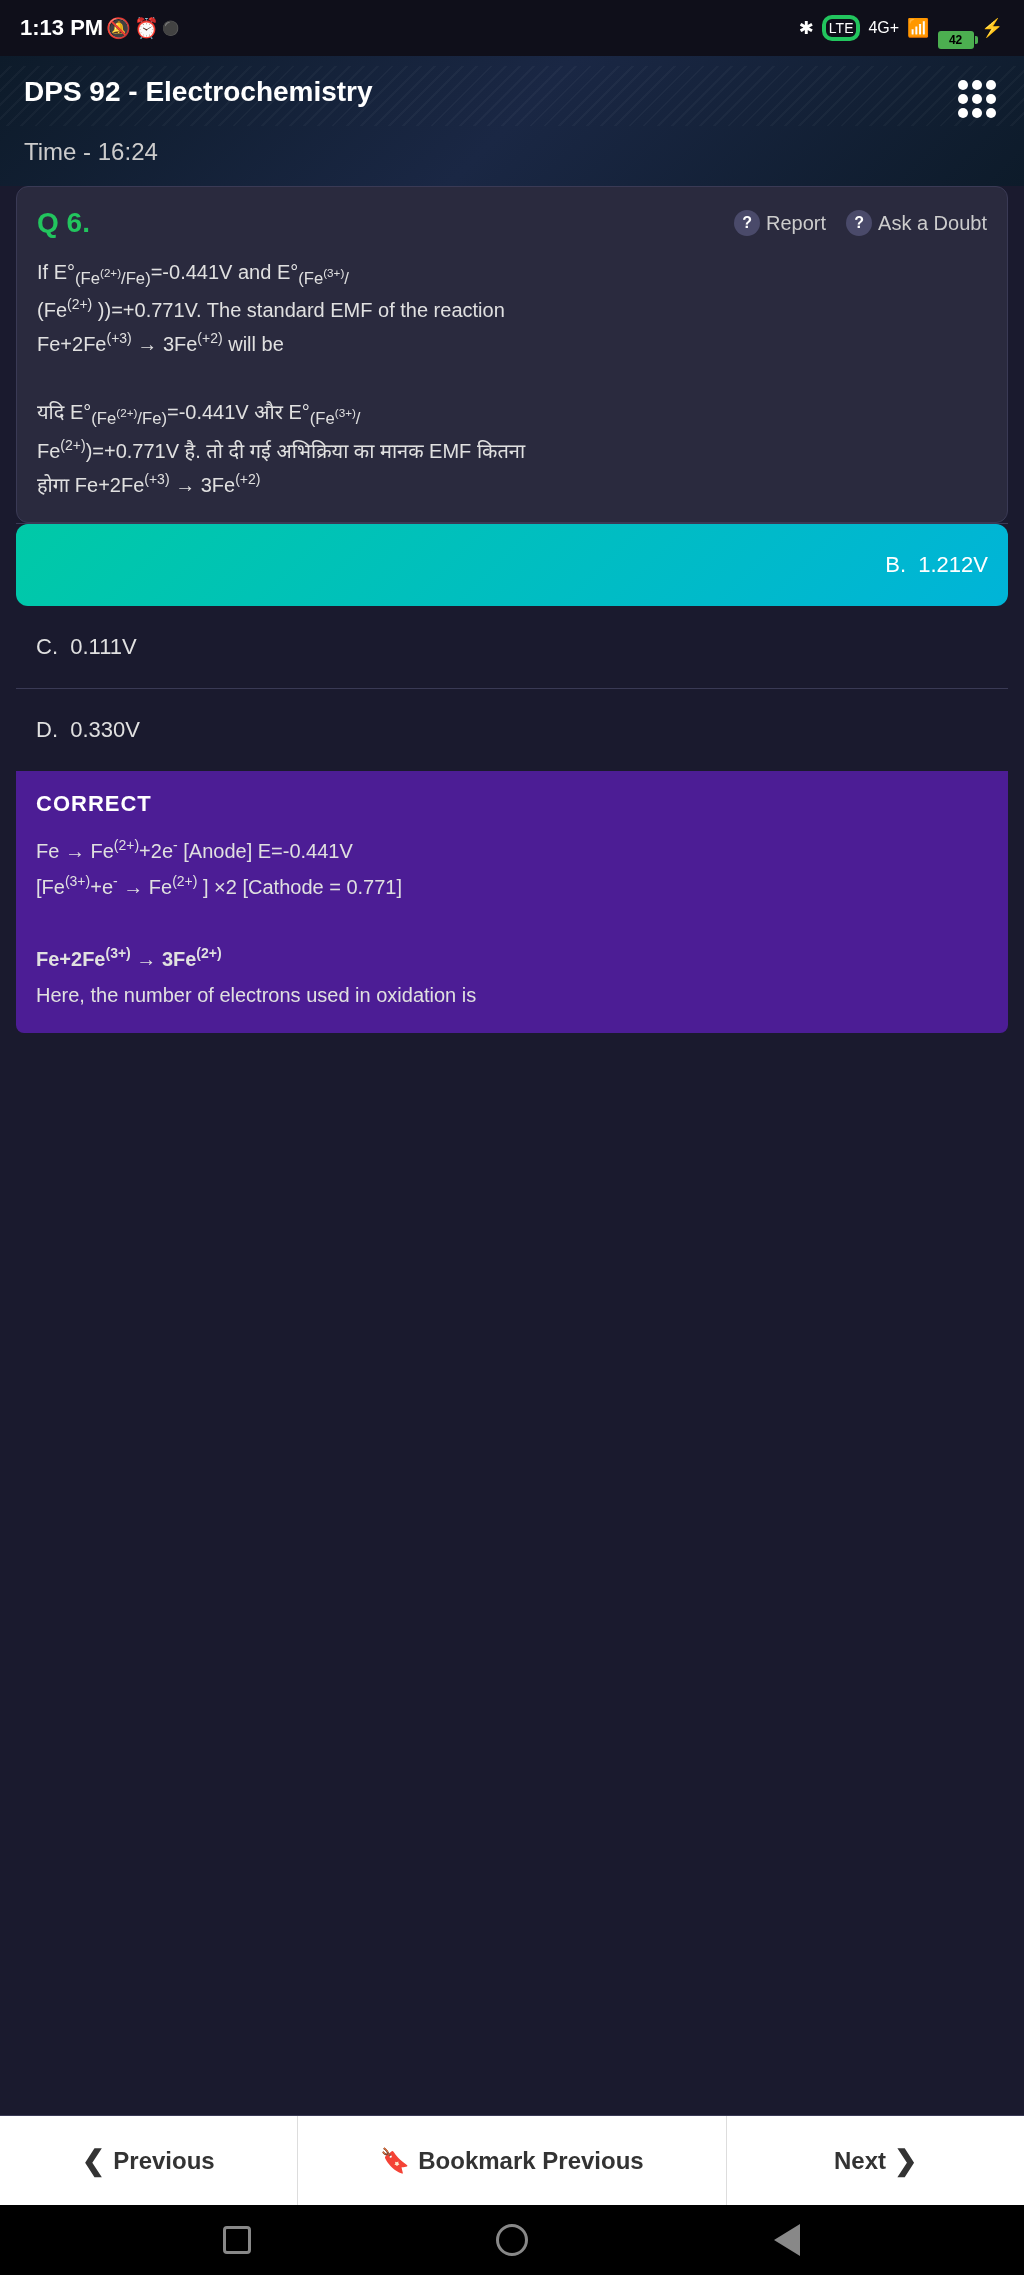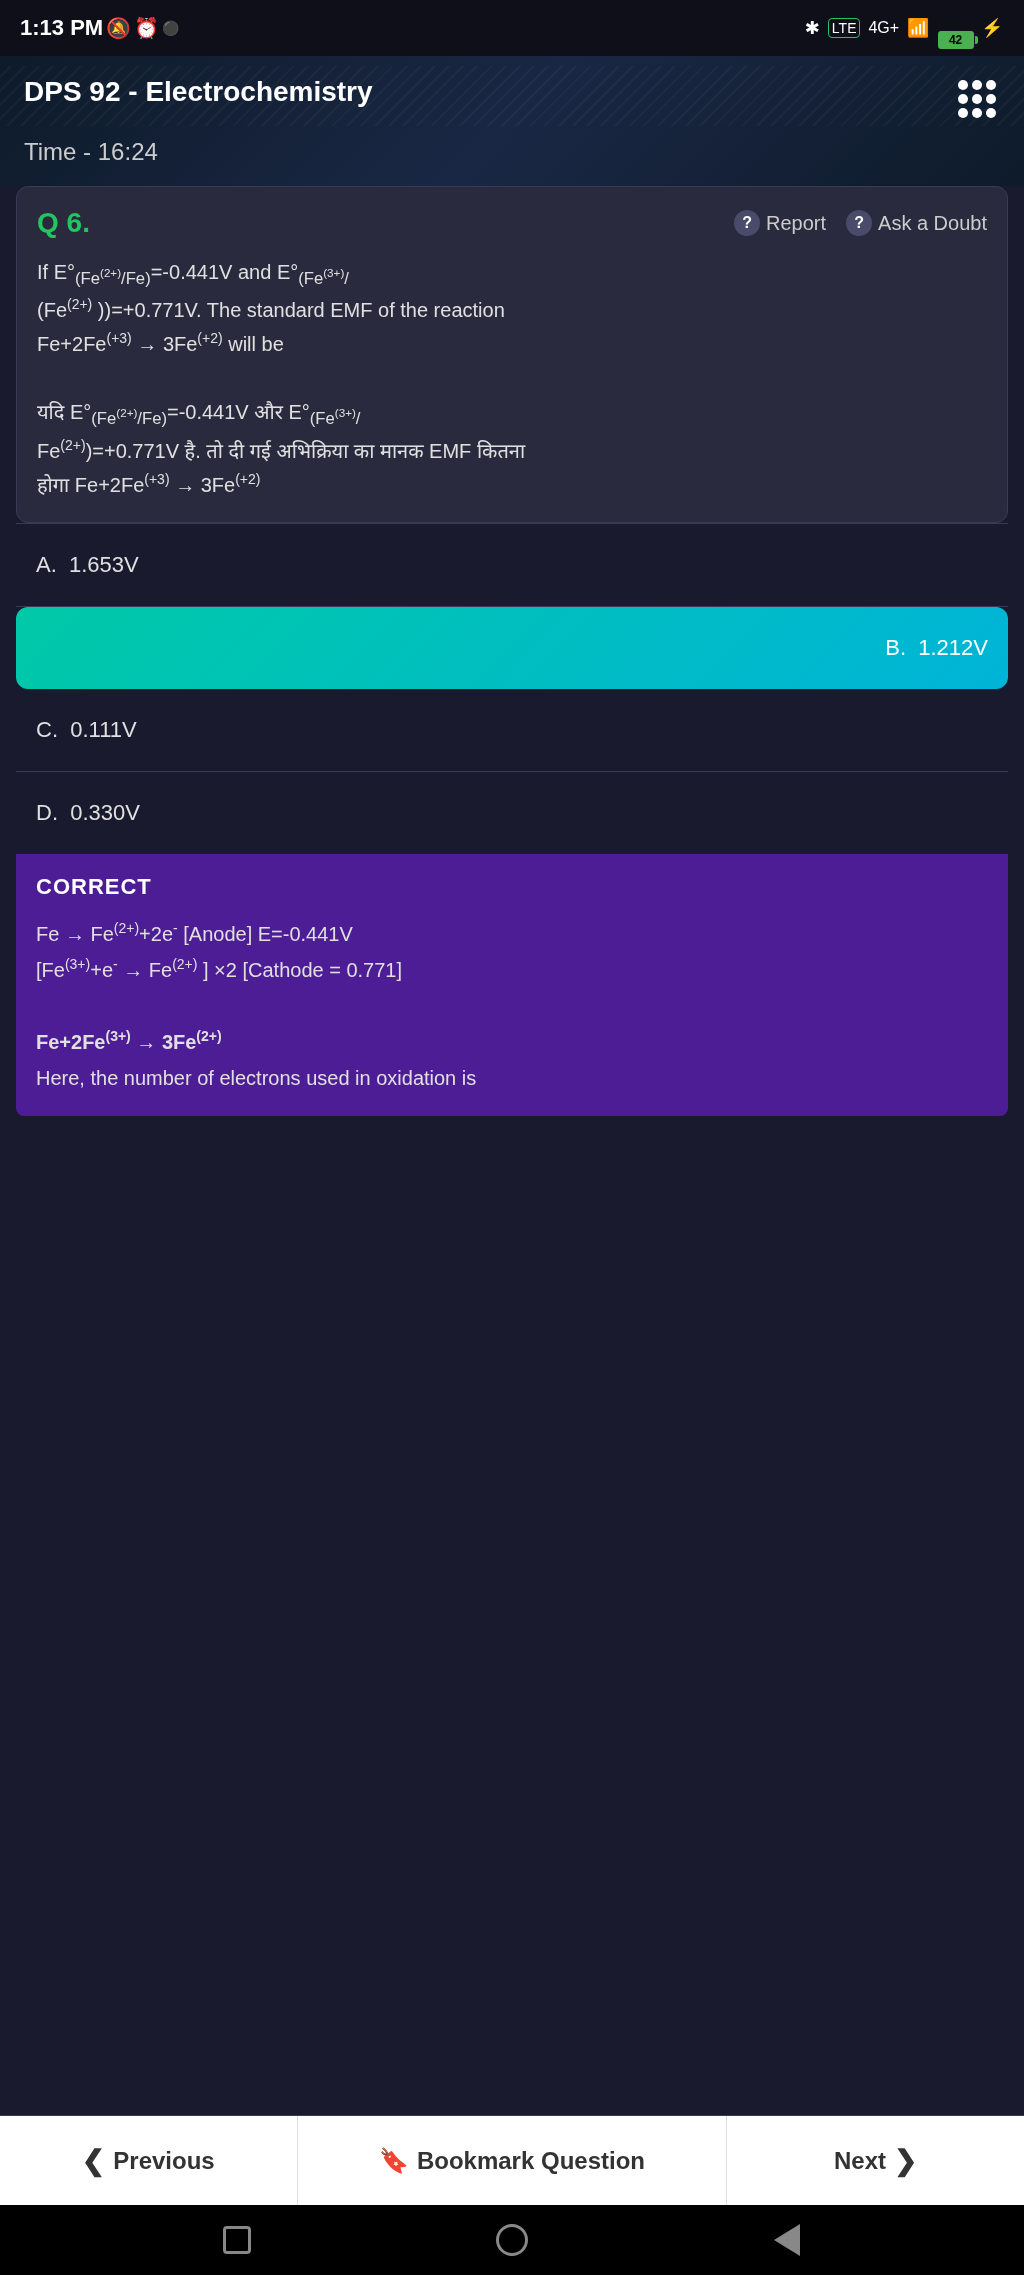--- a/index.html
+++ b/index.html
@@ -303,21 +303,21 @@
 
 <div class="status-bar">
   <div class="status-left">
     <span>1:13 PM</span>
     <span style="font-size:20px;">🔕</span>
     <span style="font-size:20px;">⏰</span>
     <span style="font-size:14px;">⚫</span>
   </div>
   <div class="status-right">
     <span>✱</span>
-    <span style="font-size:14px; border:1px solid #22c55e; padding:1px 3px; border-radius:4px;">LTE</span>
+    <span style="font-size:14px; border:4px solid #22c55e; padding:1px 3px; border-radius:10px;">LTE</span>
     <span style="font-size:16px;">4G+</span>
     <span>📶</span>
     <div class="battery-icon">
       <span>42</span>
     </div>
     <span>⚡</span>
   </div>
 </div>
 
 <div class="header">
@@ -367,23 +367,20 @@
       यदि E°<sub>(Fe<sup>(2+)</sup>/Fe)</sub>=-0.441V और E°<sub>(Fe<sup>(3+)</sup>/</sub><br>
       Fe<sup>(2+)</sup>)=+0.771V है. तो दी गई अभिक्रिया का मानक EMF कितना<br>
       होगा Fe+2Fe<sup>(+3)</sup> → 3Fe<sup>(+2)</sup>
     </p>
   </div>
 </div>
 
 <div class="divider"></div>
 
 <div class="options-container">
-  <div class="option-item">
-    <span>A.&nbsp;&nbsp;1.653V</span>
-  </div>
   <div class="option-item selected">
     <span>B.&nbsp;&nbsp;1.212V</span>
   </div>
   <div class="option-item">
     <span>C.&nbsp;&nbsp;0.111V</span>
   </div>
   <div class="option-item">
     <span>D.&nbsp;&nbsp;0.330V</span>
   </div>
 </div>
@@ -410,21 +407,21 @@
 </div>
 
 <div class="bottom-nav">
   <div class="nav-buttons">
     <button class="nav-btn">
       <span class="nav-arrow">❮</span>
       <span>Previous</span>
     </button>
     <button class="nav-btn bookmark-btn">
       <span>🔖</span>
-      <span>Bookmark Question</span>
+      <span>Bookmark Previous</span>
     </button>
     <button class="nav-btn">
       <span>Next</span>
       <span class="nav-arrow">❯</span>
     </button>
   </div>
   <div class="system-bar">
     <div class="sys-btn">
       <div class="sys-square"></div>
     </div>

